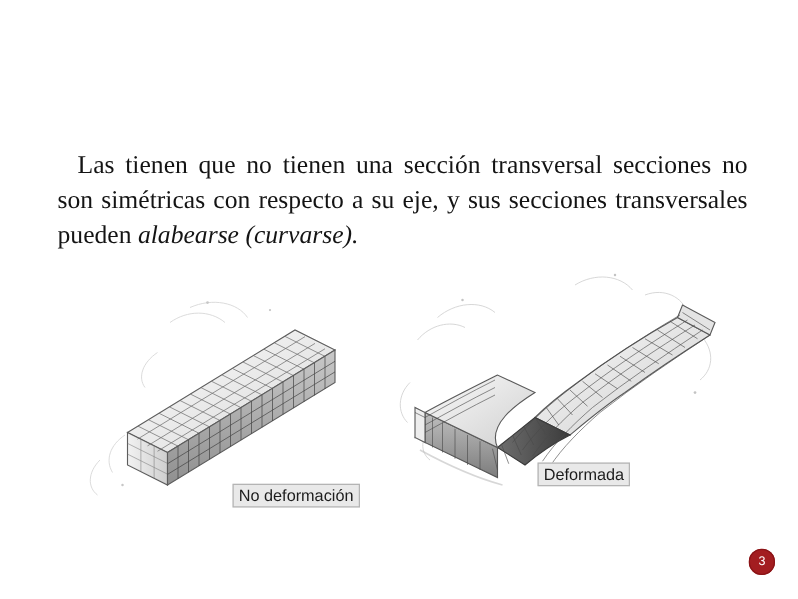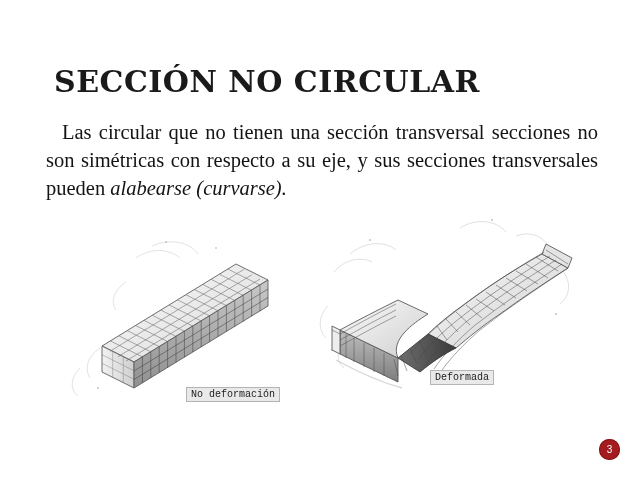--- a/index.html
+++ b/index.html
@@ -51,22 +51,22 @@
 
   .figure-area {
     position: absolute;
     left: 40px;
     top: 228px;
     width: 560px;
     height: 185px;
   }
   .caption-box {
     position: absolute;
-    font-family: Liberation Mono, monospace;
-    font-size: 10px;
+    font-family: Liberation Sans, sans-serif;
+    font-size: 13px;
     color: #1c1c1c;
     background: #e9e9e9;
     border: 1px solid #b4b4b4;
     padding: 1px 4px;
     white-space: nowrap;
   }
 
   .footer-note {
     position: absolute;
     left: 22px;
@@ -92,23 +92,22 @@
     justify-content: center;
     box-shadow: 0 0 0 1px #8a1417 inset;
   }
   svg { display: block; }
 </style>
 </head>
 <body>
 
 <div class="slide">
 
-  <div class="title">Sección no circular</div>
-
-  <div class="body-text"><span class="indent"></span><span>Las circular que </span><span class="b">no tienen</span><span> una sección transversal secciones </span><span class="b">no</span><span> son simétricas con respecto a su eje, y sus secciones transversales pueden </span><span class="i">alabearse (curvarse).</span></div>
+
+  <div class="body-text"><span class="indent"></span><span>Las tienen que </span><span class="b">no tienen</span><span> una sección transversal secciones </span><span class="b">no</span><span> son simétricas con respecto a su eje, y sus secciones transversales pueden </span><span class="i">alabearse (curvarse).</span></div>
 
   <div class="figure-area">
 
     <svg width="290" height="185" viewBox="0 0 290 185" style="position:absolute;left:0;top:0;">
       <defs>
         <linearGradient id="topFace" x1="0" y1="0" x2="1" y2="1">
           <stop offset="0%" stop-color="#fbfbfb"></stop>
           <stop offset="100%" stop-color="#d9d9d9"></stop>
         </linearGradient>
         <linearGradient id="sideFace" x1="0" y1="0" x2="0" y2="1">

